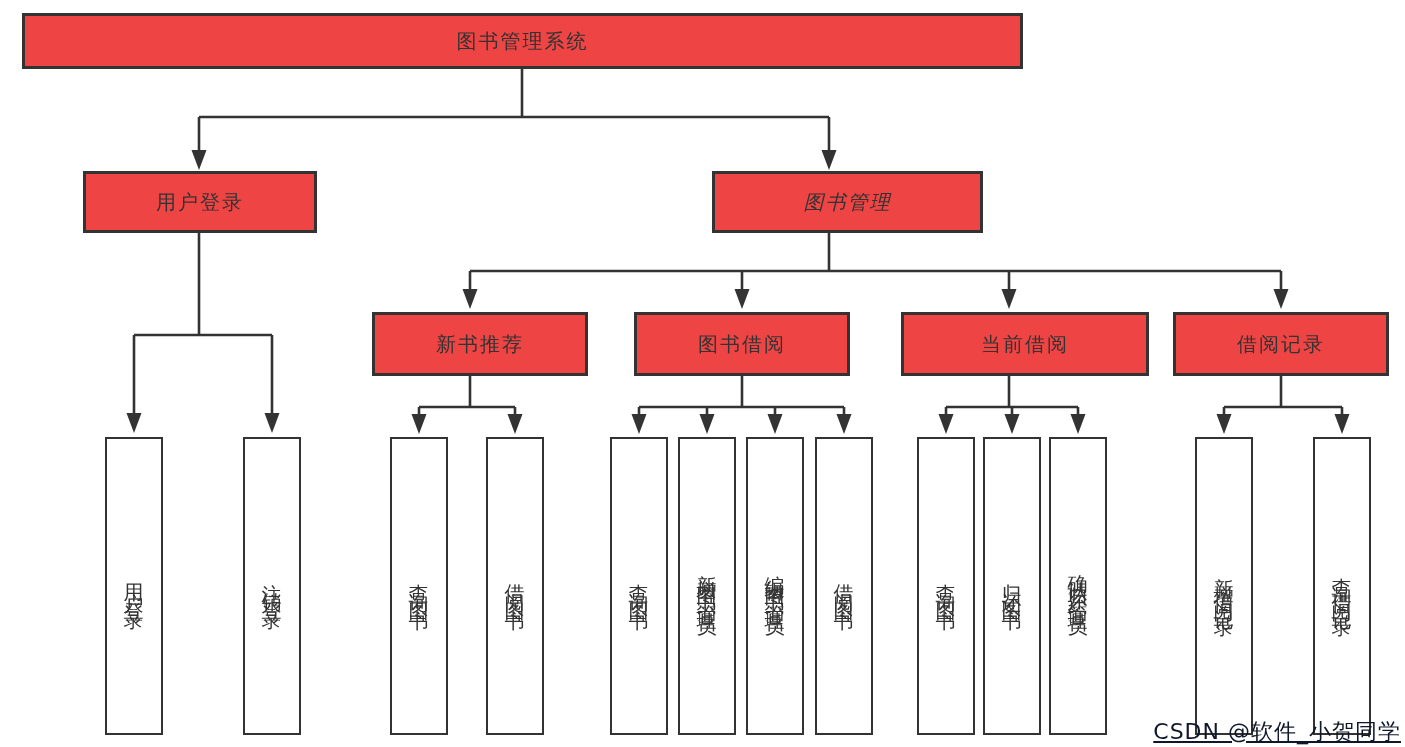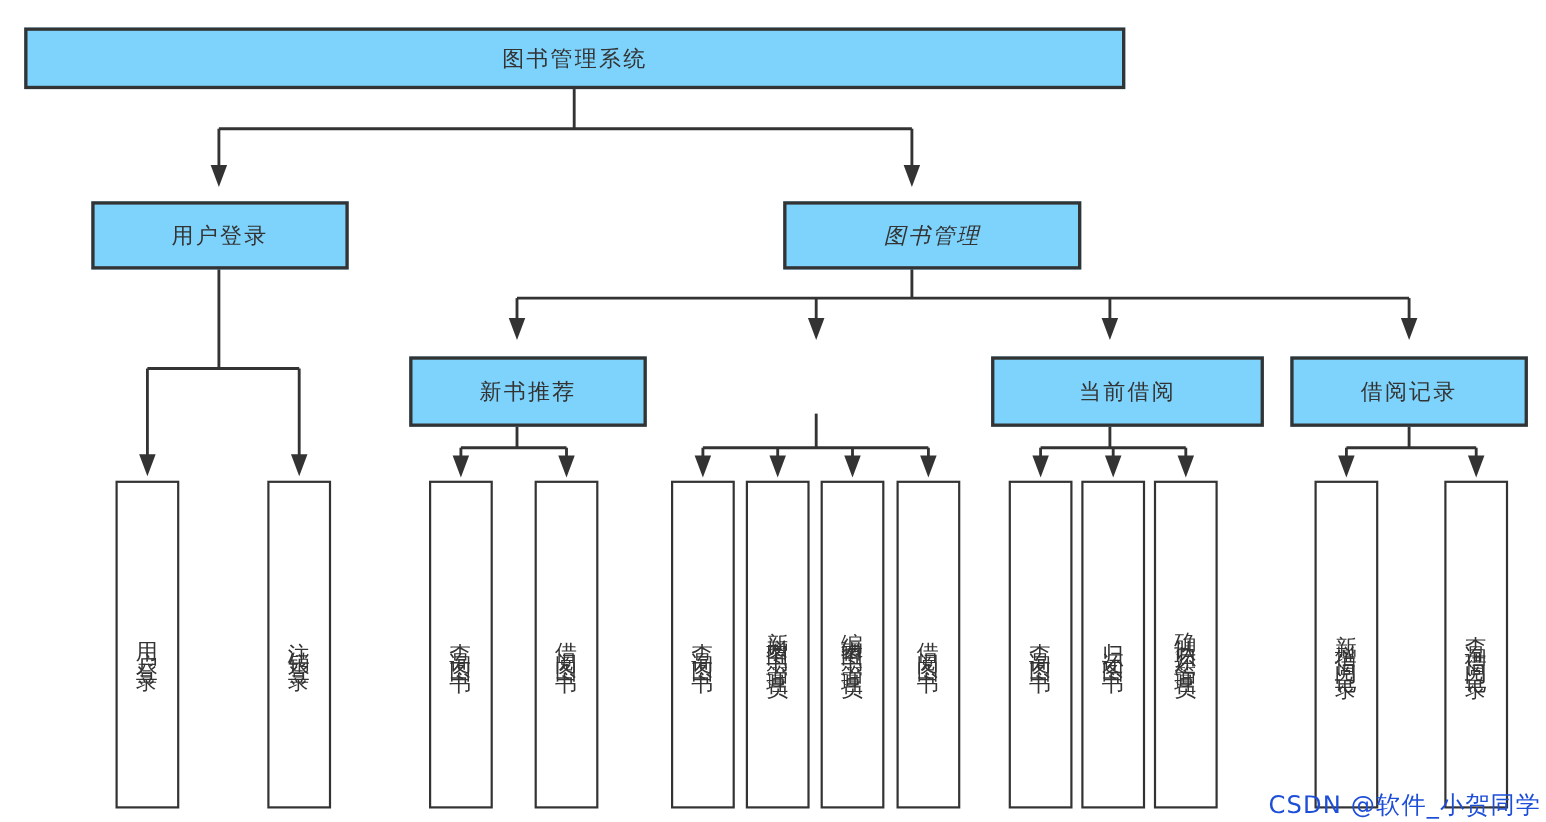--- a/index.html
+++ b/index.html
@@ -18,29 +18,28 @@
   }
   .canvas svg {
     position: absolute;
     left: 0;
     top: 0;
     z-index: 1;
   }
   .hbox {
     position: absolute;
     box-sizing: border-box;
-    background: #7dd3fc;
+    background: #ef4444;
     border: 3px solid #333333;
     display: flex;
     align-items: center;
     justify-content: center;
     font-size: 20px;
     letter-spacing: 2px;
     z-index: 2;
-    margin-top: 12px;
   }
   .vbox {
     position: absolute;
     box-sizing: border-box;
     background: #ffffff;
     border: 2.5px solid #333333;
     display: flex;
     align-items: center;
     justify-content: center;
     writing-mode: vertical-rl;
@@ -54,21 +53,22 @@
     width: 58px;
     height: 298px;
   }
   .watermark {
     position: absolute;
     z-index: 3;
     right: 4px;
     top: 717px;
     font-size: 22px;
     letter-spacing: 1px;
-    color: #1d4ed8;
+    color: #0f172a;
+    text-decoration: underline;
   }
 </style>
 </head>
 <body>
 
 <div class="canvas">
 
   <svg id="connectors" width="1405" height="747">
       <line x1="522" y1="69" x2="522" y2="117" stroke="#333333" stroke-width="2.6"></line>
       <line x1="199" y1="117" x2="829" y2="117" stroke="#333333" stroke-width="2.6"></line>
@@ -123,20 +123,21 @@
       <line x1="1342" y1="407" x2="1342" y2="420" stroke="#333333" stroke-width="2.6"></line>
       <polygon points="1334.5,414 1349.5,414 1342,434" fill="#333333"></polygon>
     </svg>
 
   <div class="hbox" style="left:22px; top:13px; width:1001px; height:56px;">图书管理系统</div>
 
   <div class="hbox" style="left:83px; top:171px; width:234px; height:62px;">用户登录</div>
   <div class="hbox" style="left:712px; top:171px; width:271px; height:62px;font-style:italic;">图书管理</div>
 
   <div class="hbox" style="left:372px; top:312px; width:216px; height:64px;">新书推荐</div>
+  <div class="hbox" style="left:634px; top:312px; width:216px; height:64px;">图书借阅</div>
   <div class="hbox" style="left:901px; top:312px; width:248px; height:64px;">当前借阅</div>
   <div class="hbox" style="left:1173px; top:312px; width:216px; height:64px;">借阅记录</div>
 
   <div class="vbox" style="left:105px;">用户登录</div>
   <div class="vbox" style="left:243px;">注销登录</div>
 
   <div class="vbox" style="left:390px;">查询图书</div>
   <div class="vbox" style="left:486px;">借阅图书</div>
 
   <div class="vbox" style="left:610px;">查询图书</div>

